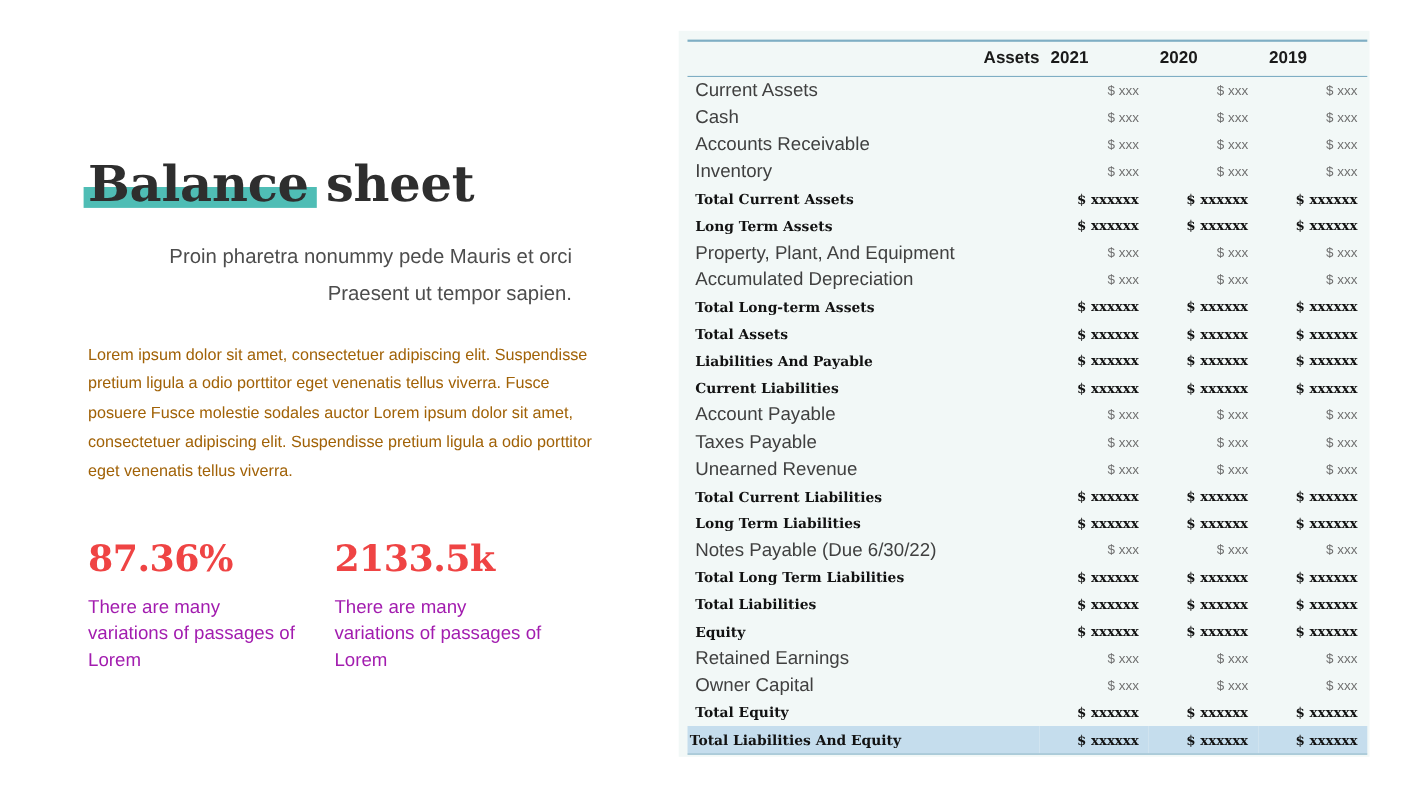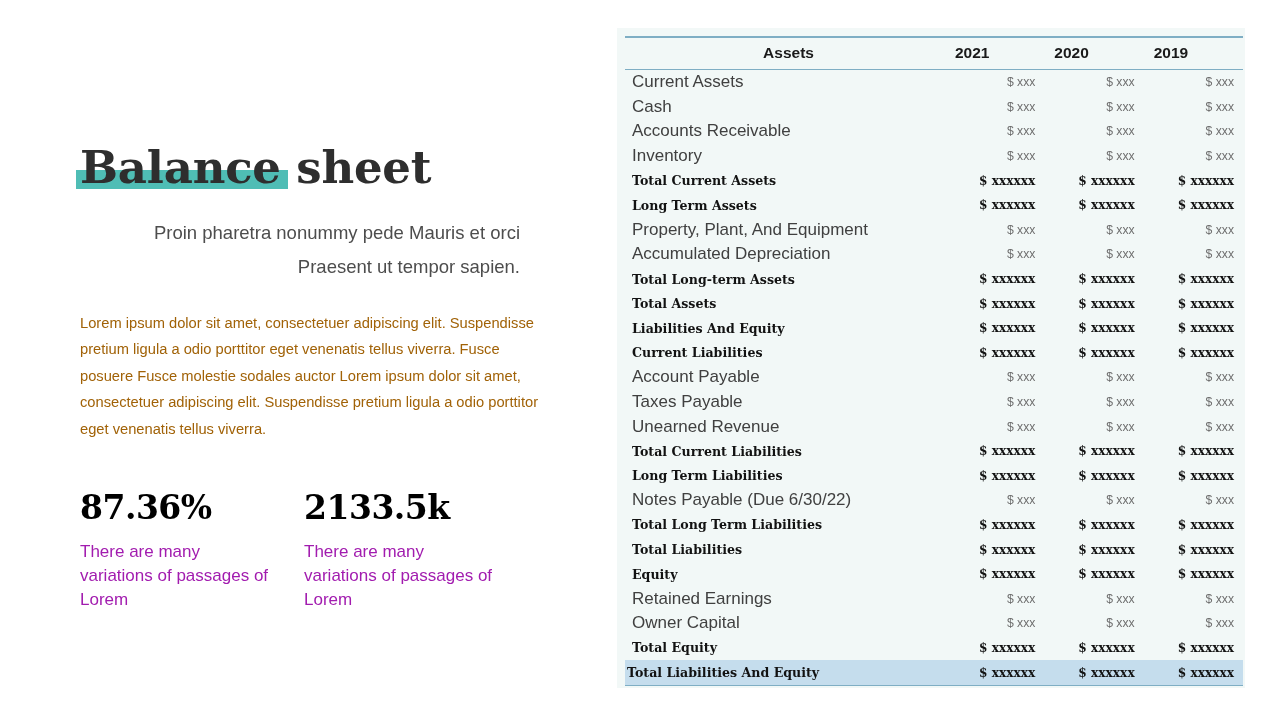--- a/index.html
+++ b/index.html
@@ -88,21 +88,21 @@
   .stat {
     width: 224px;
     margin-right: 0;
   }
   .stat:first-child { width: 224px; }
   .stat-value {
     font-family: "DejaVu Serif", serif;
     font-weight: bold;
     font-size: 33px;
     line-height: 40px;
-    color: #000000;
+    color: #ef4444;
     letter-spacing: -0.5px;
     white-space: nowrap;
   }
   .stat-caption {
     margin-top: 12px;
     font-size: 17px;
     line-height: 24px;
     color: #a21caf;
     width: 190px;
   }
@@ -146,21 +146,21 @@
 
   
   .hdr-row th {
     height: 31px;
     font-family: "Liberation Sans", sans-serif;
     font-weight: bold;
     font-size: 15.5px;
     color: #1a1a1a;
   }
   .hdr-row th.h-label {
-    text-align: center;
+    text-align: right;
     padding-left: 7px;
   }
   .hdr-row th.h-year {
     text-align: left;
     padding-left: 10px;
   }
 
   
   tr.row { height: 24.6px; }
   tr.row td.lbl {
@@ -322,21 +322,21 @@
             <td class="val">$ xxxxxx</td>
             <td class="val">$ xxxxxx</td>
           </tr>
           <tr class="row bold">
             <td class="lbl">Total Assets</td>
             <td class="val">$ xxxxxx</td>
             <td class="val">$ xxxxxx</td>
             <td class="val">$ xxxxxx</td>
           </tr>
           <tr class="row bold">
-            <td class="lbl">Liabilities And Equity</td>
+            <td class="lbl">Liabilities And Payable</td>
             <td class="val">$ xxxxxx</td>
             <td class="val">$ xxxxxx</td>
             <td class="val">$ xxxxxx</td>
           </tr>
           <tr class="row bold">
             <td class="lbl">Current Liabilities</td>
             <td class="val">$ xxxxxx</td>
             <td class="val">$ xxxxxx</td>
             <td class="val">$ xxxxxx</td>
           </tr>

